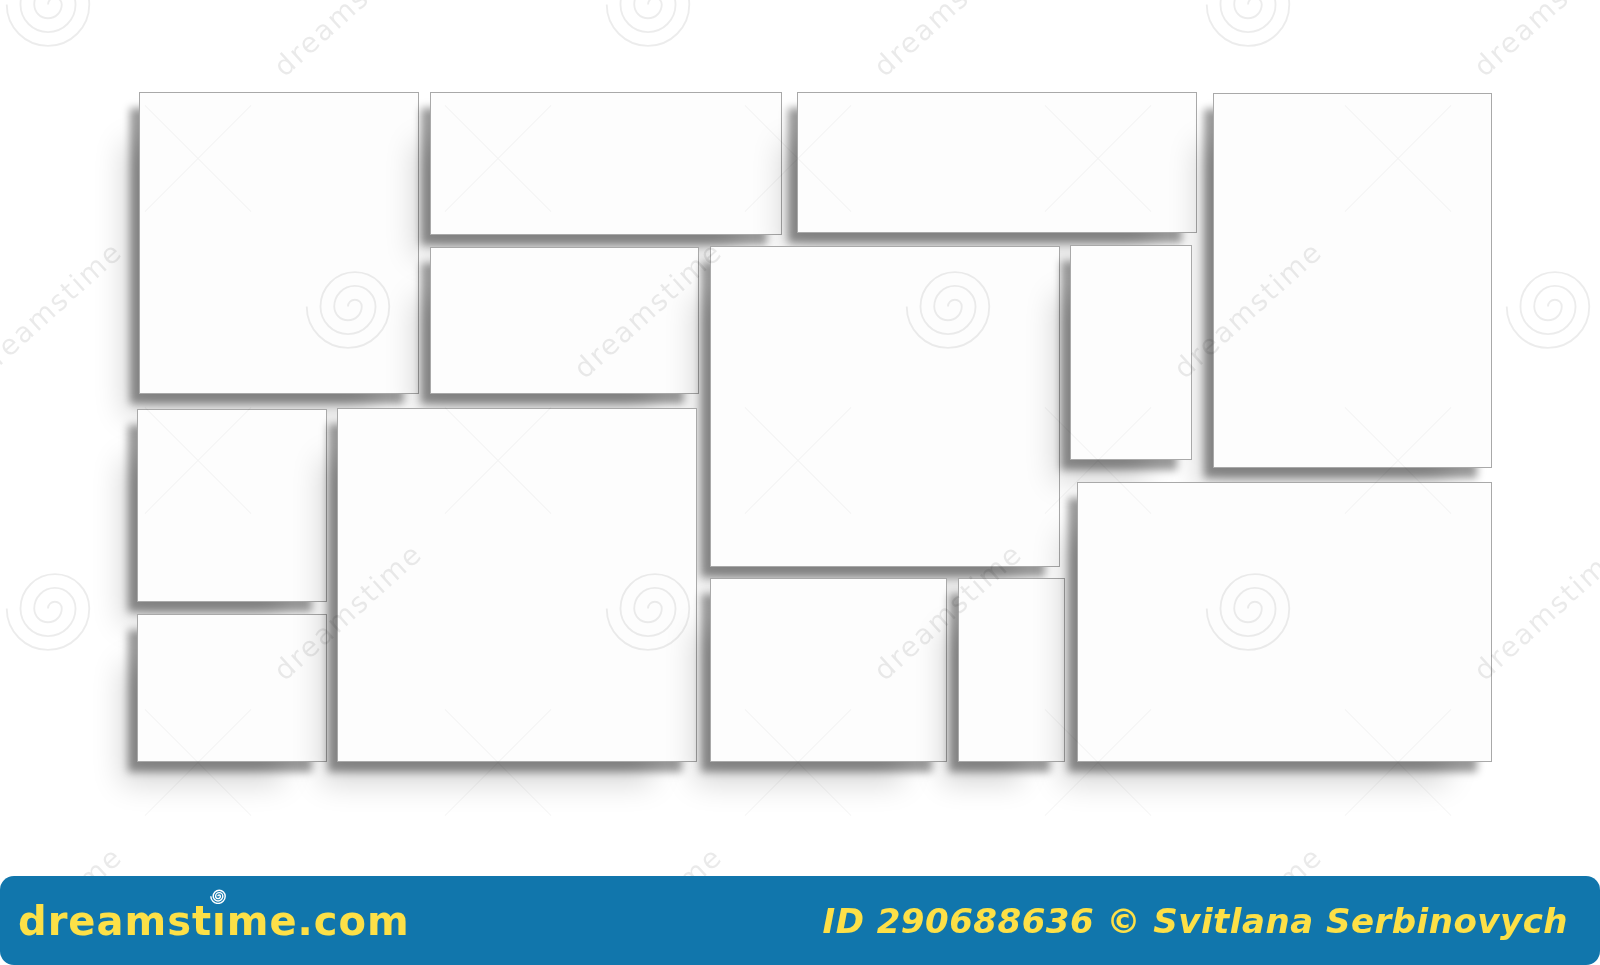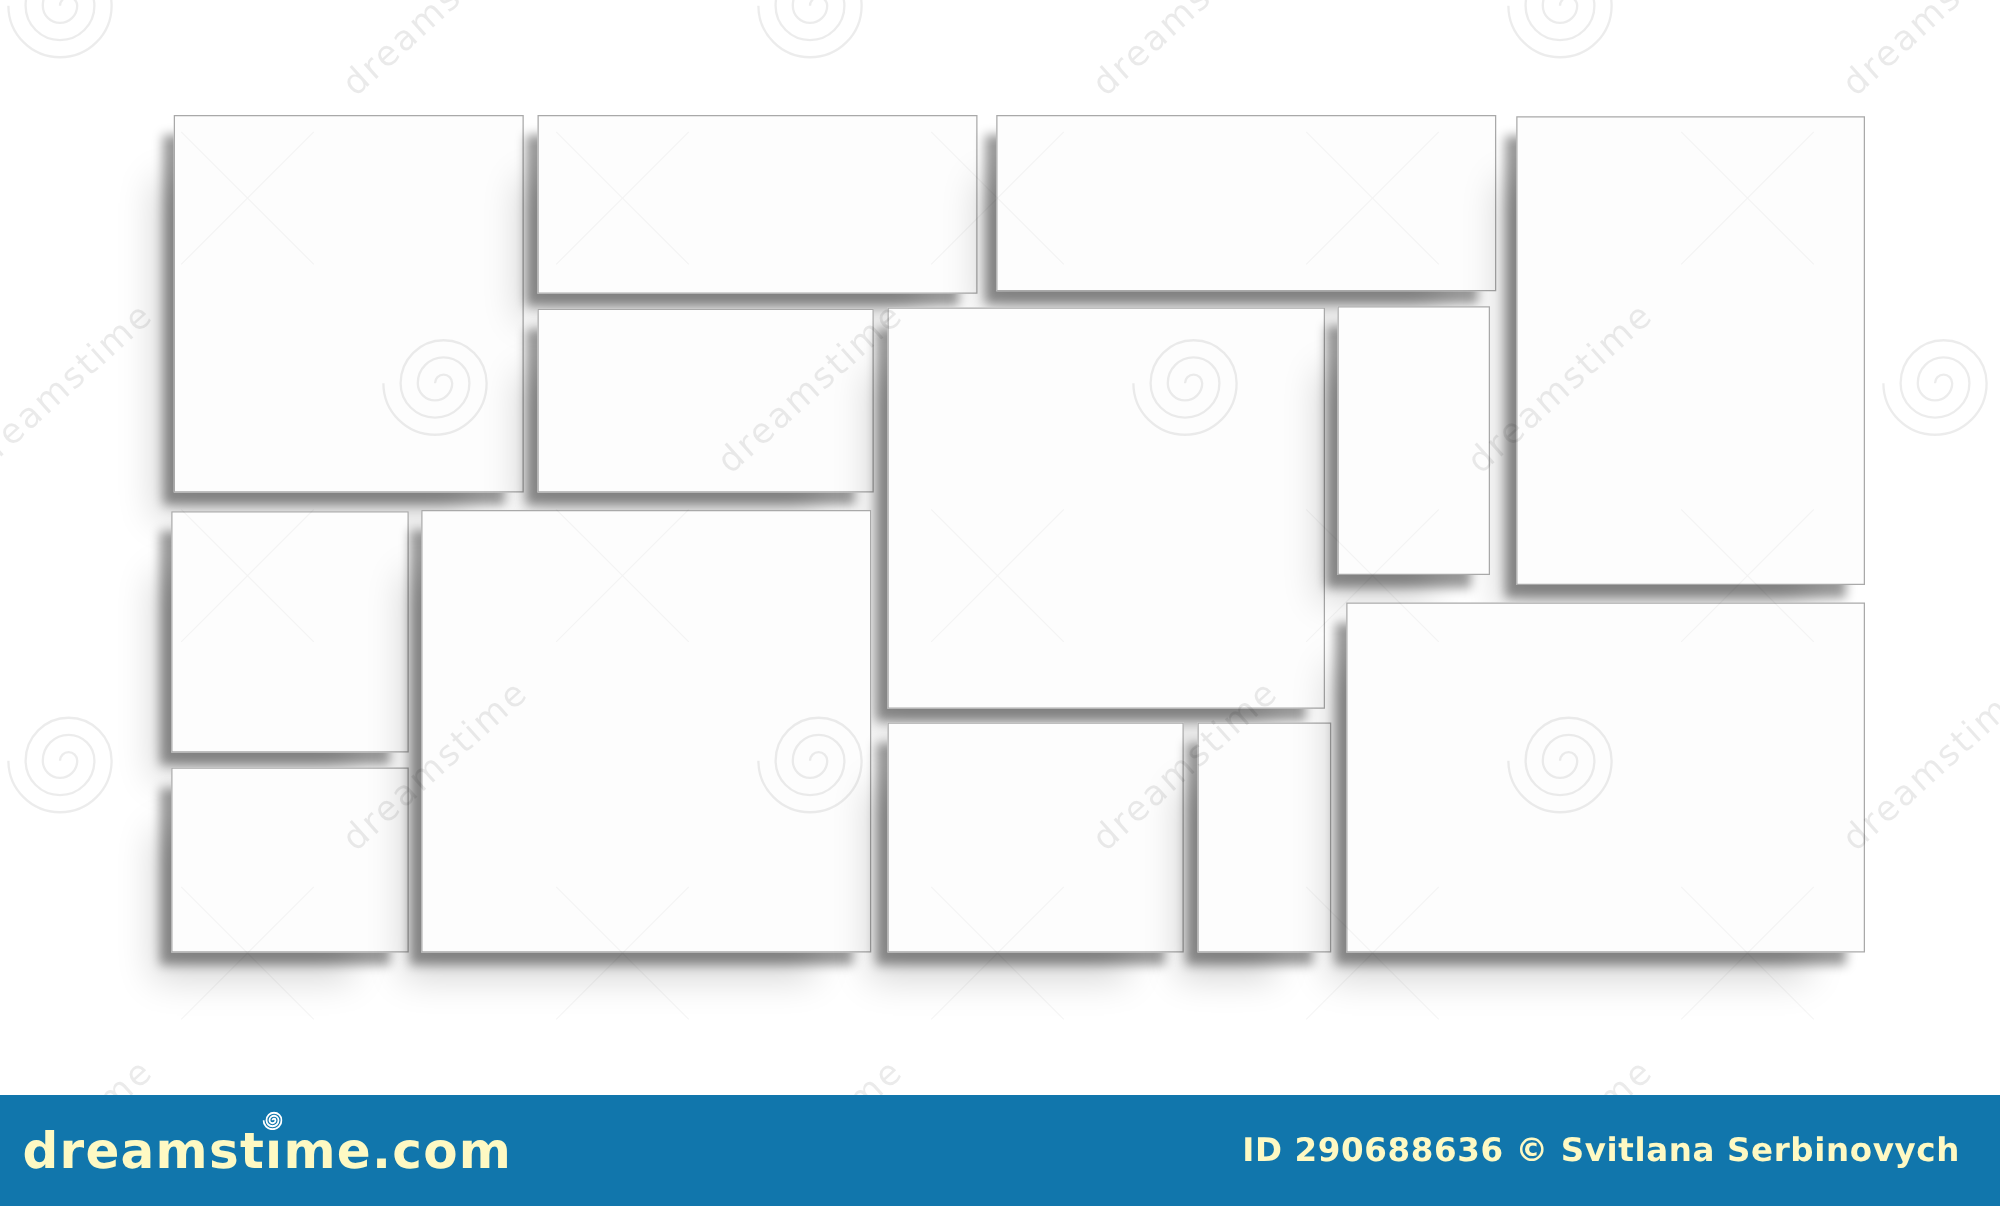--- a/index.html
+++ b/index.html
@@ -35,22 +35,23 @@
   .logo{
     font-size:40px;font-weight:700;letter-spacing:1px;line-height:1;
     font-family:"DejaVu Sans","Liberation Sans",sans-serif;
   }
   .i-wrap{position:relative;display:inline-block;}
   .logo-spiral{
     position:absolute;left:-2px;top:-12px;width:16px;height:15px;
     color:#fff;stroke-width:2.4;
   }
   .credit{
-    font-size:26px;font-weight:700;letter-spacing:0.5px;line-height:1;
+    font-size:34px;font-weight:700;letter-spacing:0.5px;line-height:1;
     font-family:"DejaVu Sans","Liberation Sans",sans-serif;
+    font-style:italic;
   }
 </style>
 </head>
 <body>
 
 <svg width="0" height="0" style="position:absolute" aria-hidden="true">
   <defs>
     <path id="spiralPath" d="M0 0 a2 2 0 0 1 4 0 a4 4 0 0 1 -8 0 a6 6 0 0 1 12 0 a8 8 0 0 1 -16 0 a10 10 0 0 1 20 0 a12 12 0 0 1 -24 0" fill="none" stroke="currentColor"></path>
   </defs>
 </svg>
@@ -177,20 +178,20 @@
       <div class="wm-text" style="left: 648px; top: 915px;">dreamstime</div>
       <svg class="wm-spiral" viewBox="-13.5 -11.5 27 25" style="left: 948px; top: 915px;">
         <use href="#spiralPath"></use>
       </svg>
       <div class="wm-text" style="left: 1248px; top: 915px;">dreamstime</div>
       <svg class="wm-spiral" viewBox="-13.5 -11.5 27 25" style="left: 1548px; top: 915px;">
         <use href="#spiralPath"></use>
       </svg>
     </div>
 
-  <div class="footer-bar" id="footerBar" style="background: rgb(17, 118, 172); color: #fef9c3;">
+  <div class="footer-bar" id="footerBar" style="background: rgb(17, 118, 172); color: #fde047; border-radius: 14px;">
     <div class="logo"><span>dreamst</span><span class="i-wrap"><svg class="logo-spiral" viewBox="-13 -12 26 25">
             <use href="#spiralPath"></use>
           </svg><span>ı</span></span><span>me.com</span></div>
     <div class="credit">ID 290688636 © Svitlana Serbinovych</div>
   </div>
 
 </div>
 
 </body></html>

